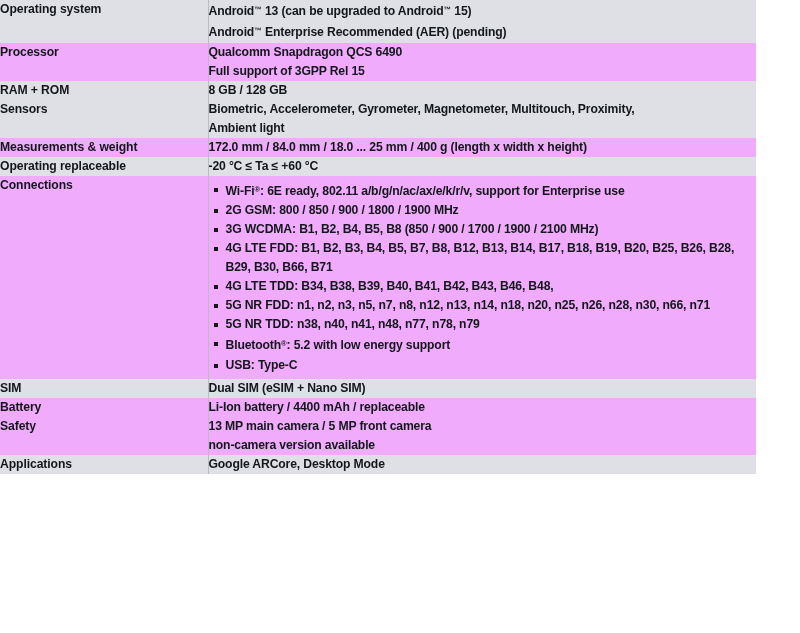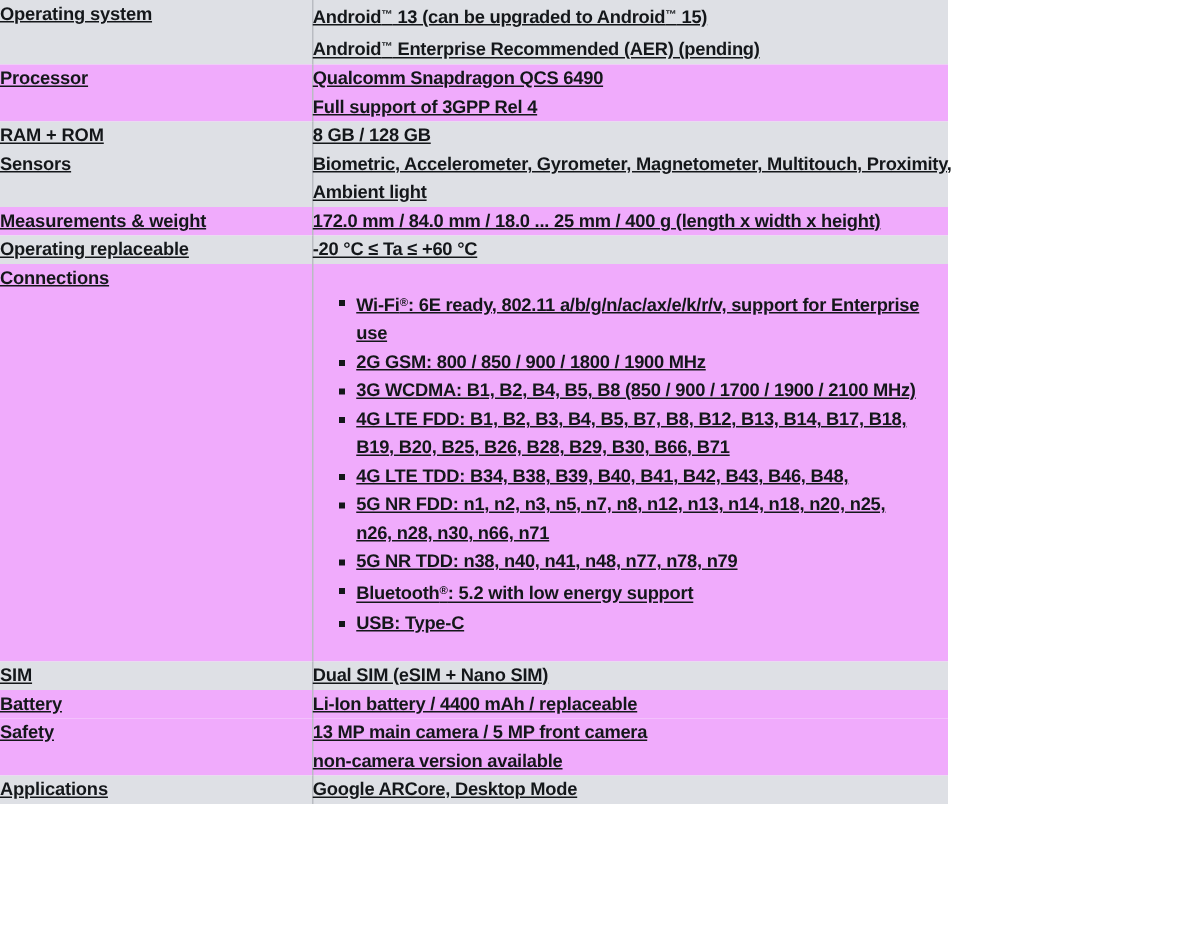--- a/index.html
+++ b/index.html
@@ -9,24 +9,23 @@
   }
   body {
     width: 800px;
     height: 633px;
     font-family: "Liberation Sans", sans-serif;
     color: #14171a;
     overflow: hidden;
   }
 
   #spec-table {
-    width: 632px;
+    width: 756px;
     border-collapse: collapse;
     table-layout: fixed;
-    text-decoration: underline;
   }
 
   #spec-table tr.row-shaded { background: #dee0e5; }
   #spec-table tr.row-plain  { background: #f0abfc; }
 
   #spec-table td {
     vertical-align: top;
     padding: 0;
   }
 
@@ -48,21 +47,21 @@
     font-size: 12.2px;
     font-weight: bold;
     letter-spacing: -0.15px;
     line-height: 19px;
   }
 
   .value-line { display: block; white-space: nowrap; }
 
   ul.bullet-list {
     margin: 0;
-    padding: 16px;
+    padding: 4px;
     list-style: none;
   }
   ul.bullet-list li {
     position: relative;
     padding-left: 13px;
     line-height: 19px;
   }
   ul.bullet-list li::before {
     content: "";
     position: absolute;
@@ -89,21 +88,21 @@
         <td class="cell-label">Operating system</td>
         <td class="cell-value">
           <span class="value-line">Android<sup class="tm">™</sup> 13 (can be upgraded to Android<sup class="tm">™</sup> 15)</span>
           <span class="value-line">Android<sup class="tm">™</sup> Enterprise Recommended (AER) (pending)</span>
         </td>
       </tr>
       <tr class="row-plain">
         <td class="cell-label">Processor</td>
         <td class="cell-value">
           <span class="value-line">Qualcomm Snapdragon QCS 6490</span>
-          <span class="value-line">Full support of 3GPP Rel 4</span>
+          <span class="value-line">Full support of 3GPP Rel 15</span>
         </td>
       </tr>
       <tr class="row-shaded">
         <td class="cell-label">RAM + ROM</td>
         <td class="cell-value">
           <span class="value-line">8 GB / 128 GB</span>
         </td>
       </tr>
       <tr class="row-shaded">
         <td class="cell-label">Sensors</td>

